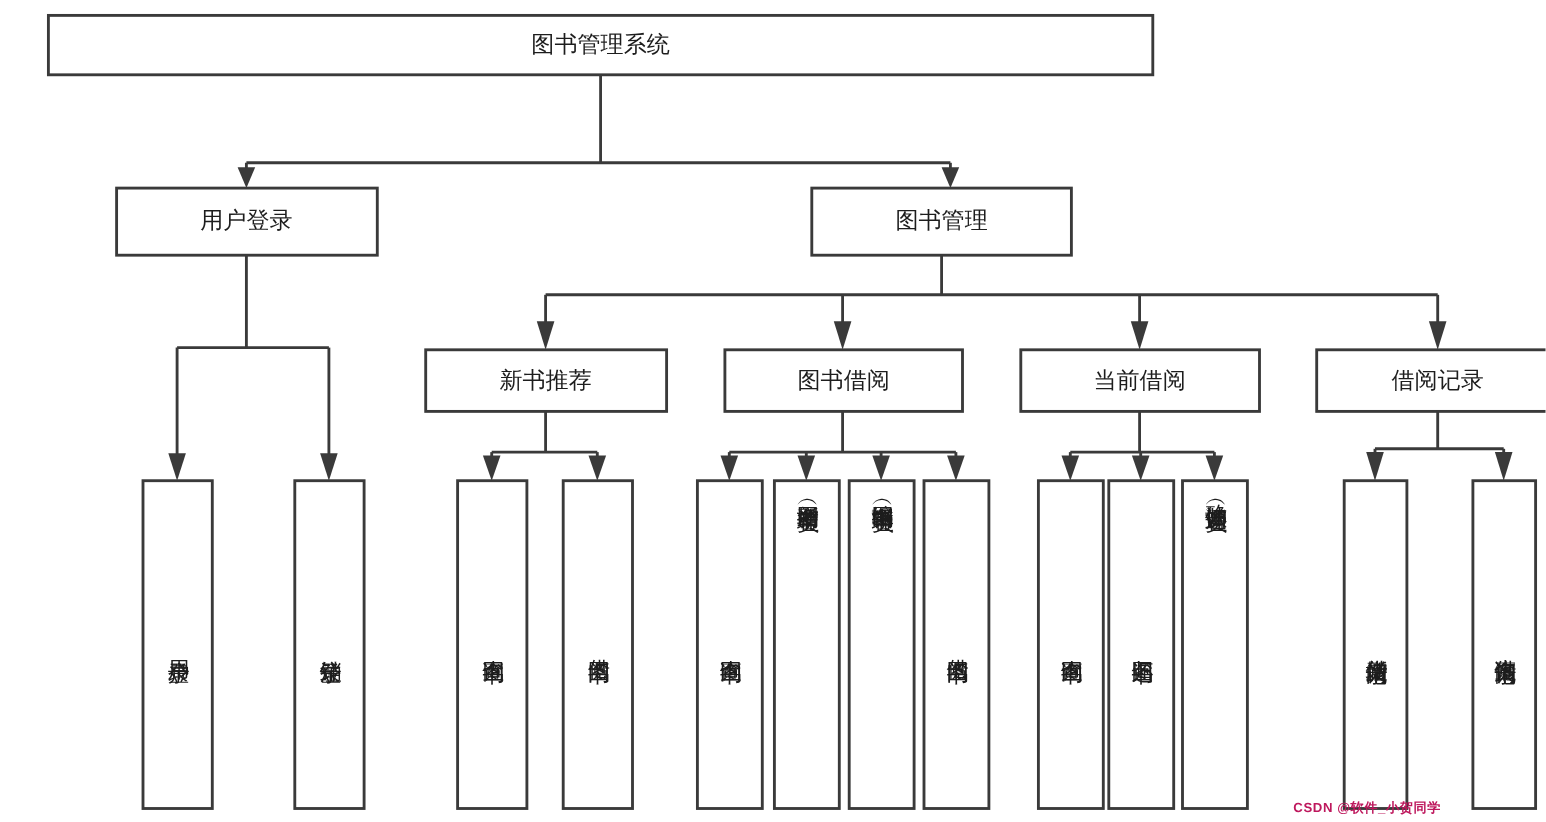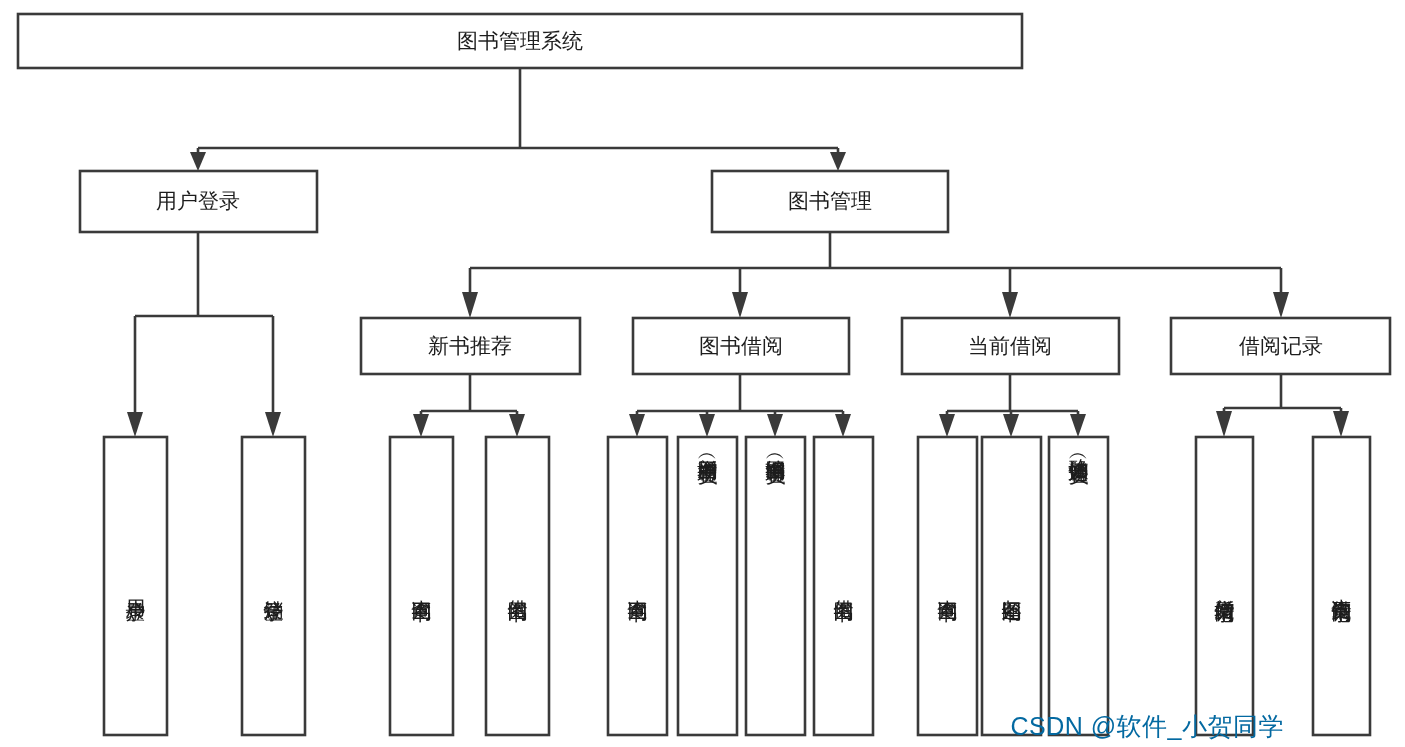--- a/index.html
+++ b/index.html
@@ -11,20 +11,21 @@
     width: 1405px;
     height: 747px;
     font-family: "Liberation Sans", "DejaVu Sans", sans-serif;
     overflow: hidden;
   }
   #diagram-root {
     position: relative;
     width: 1292px;
     height: 747px;
     background: #ffffff;
+    margin-left: 26px;
   }
   svg.flow {
     position: absolute;
     left: 0;
     top: 0;
     width: 1405px;
     height: 747px;
   }
   .node-box {
     fill: #ffffff;
@@ -63,24 +64,25 @@
     display: flex;
     align-items: flex-start;
     justify-content: center;
     pointer-events: none;
   }
   .watermark {
     position: absolute;
     right: 8px;
     bottom: 4px;
     font-family: "Liberation Sans", "DejaVu Sans", sans-serif;
-    font-size: 25px;
-    color: #0369a1;
+    font-size: 12px;
+    color: #be185d;
     letter-spacing: 0.5px;
     white-space: nowrap;
+    font-weight: bold;
   }
 </style>
 </head>
 <body>
 
 <div id="diagram-root">
 
   <svg class="flow" viewBox="0 0 1405 747" xmlns="http://www.w3.org/2000/svg">
 
     <g>

